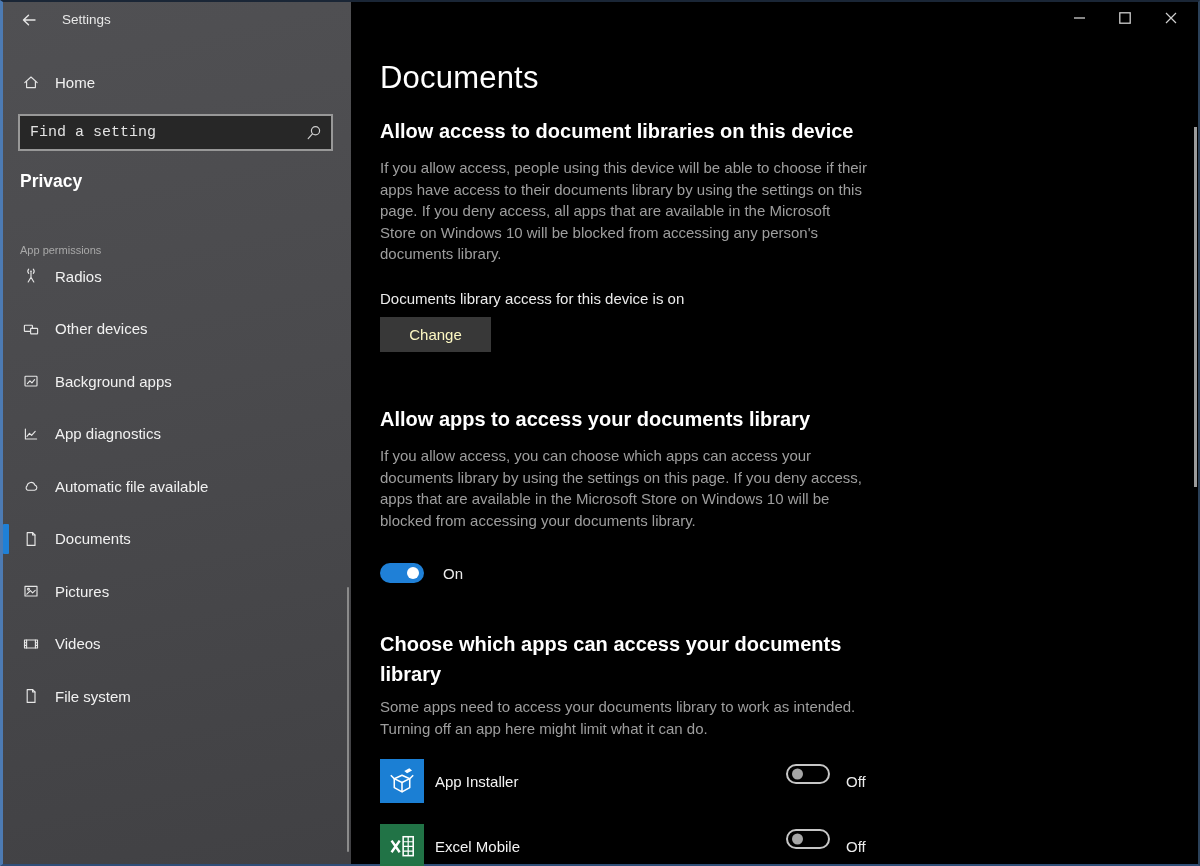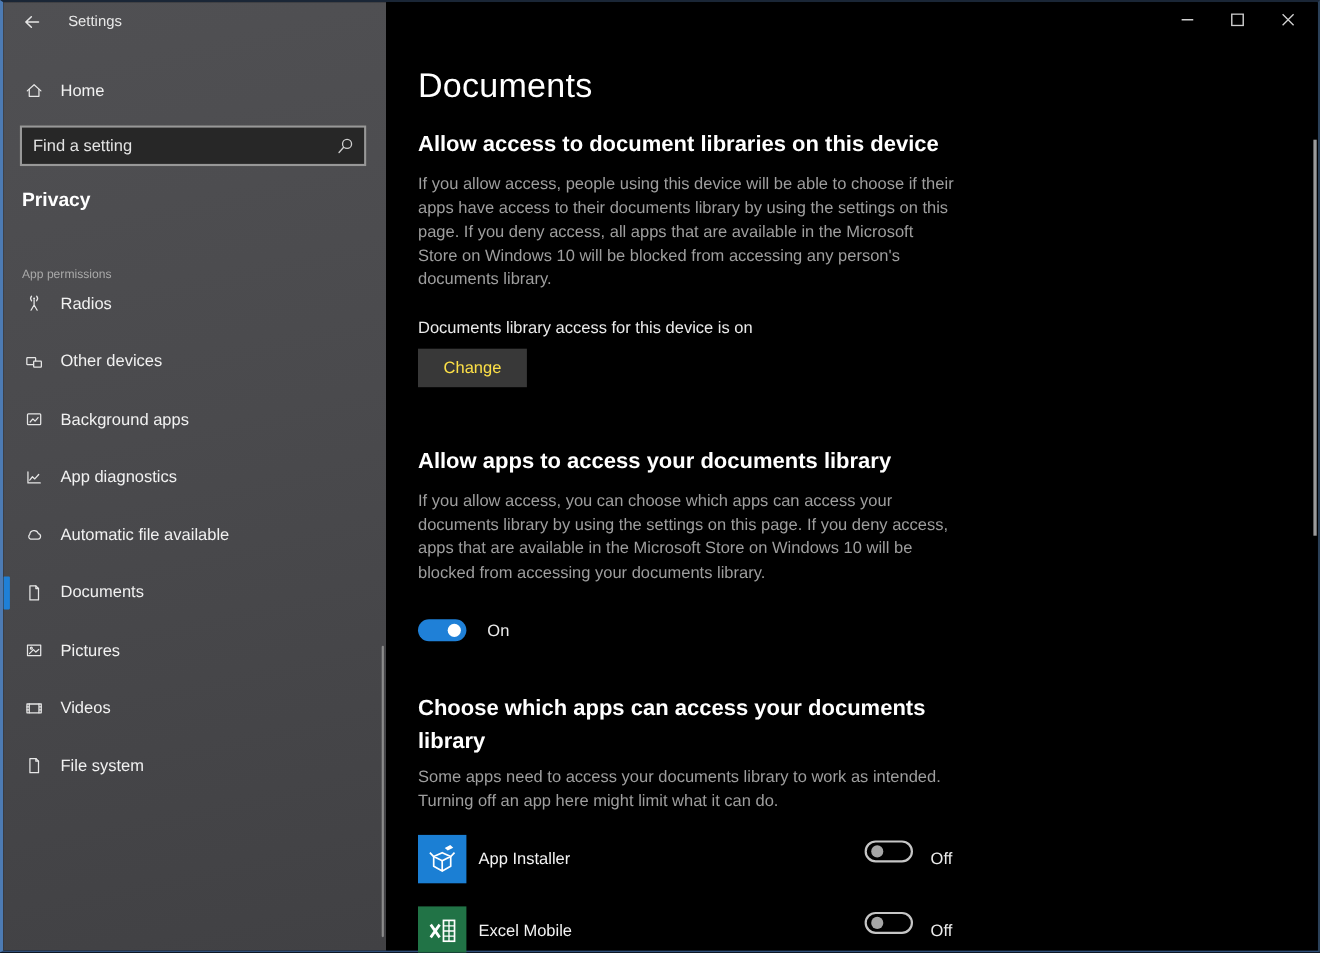--- a/index.html
+++ b/index.html
@@ -27,21 +27,21 @@
   .side-row .ic { width:16px; height:16px; margin-left:20px; margin-right:16px; flex:0 0 16px; display:flex; }
 
   .home-row { position:absolute; left:0; top:62px; width:100%; height:36px; }
 
   .search-box {
     position:absolute; left:15px; top:112px; width:315px; height:37px;
     background:#272727; border:2px solid #989898; display:flex; align-items:center;
   }
   .search-box input {
     flex:1; background:transparent; border:none; outline:none;
-    color:#e3e3e3; font-size:15px; padding:0 0 0 10px; font-family:Liberation Sans, sans-serif;
+    color:#e3e3e3; font-size:15px; padding:0 0 0 10px; font-family:Liberation Mono, monospace;
   }
   .search-box input::placeholder { color:#e3e3e3; opacity:1; }
   .search-glyph { width:18px; height:18px; margin-right:8px; flex:0 0 18px; }
 
   .privacy-title { position:absolute; left:17px; top:169px; font-size:17.5px; font-weight:bold; color:#ffffff; }
   .group-title  { position:absolute; left:17px; top:242px; font-size:11px; color:#a9a9a9; }
 
   .nav-list { position:absolute; left:0; top:266px; bottom:0; width:100%; overflow:hidden; }
   .nav-item { position:relative; height:52.5px; }
   .nav-item:first-child { margin-top:-18px; }
@@ -62,22 +62,22 @@
   .content { position:absolute; left:29px; top:0; width:560px; color:#fff; }
 
   .page-title { position:absolute; top:58px; left:0; font-size:31px; font-weight:300; letter-spacing:0.2px; color:#fff; }
   .sec-heading { position:absolute; left:0; font-size:20px; font-weight:700; color:#fff; }
   .body-text  { position:absolute; left:0; font-size:15px; line-height:21.5px; color:#9e9e9e; }
 
   .h-device  { top:118px; width:500px; }
   .p-device  { top:155px; width:490px; }
   .status-line { position:absolute; top:288px; left:0; font-size:15px; color:#ebebeb; }
   .change-btn {
-    position:absolute; top:315px; left:0; width:99px; height:35px;
-    background:#383838; border:none; color:#fde047; font-size:15px;
+    position:absolute; top:315px; left:0; width:111px; height:35px;
+    background:#383838; border:none; color:#fef9c3; font-size:15px;
     font-family:inherit; cursor:pointer;
   }
 
   .h-apps { top:406px; width:500px; }
   .p-apps { top:443px; width:492px; }
 
   .toggle { position:relative; width:44px; height:20px; border-radius:11px; cursor:pointer; }
   .toggle .knob { position:absolute; top:50%; transform:translateY(-50%); border-radius:50%; }
   .toggle.on  .knob { right:5px; width:12px; height:12px; background:#fff; }
   .toggle.off { border:2px solid #c6c6c6; background:transparent; }

